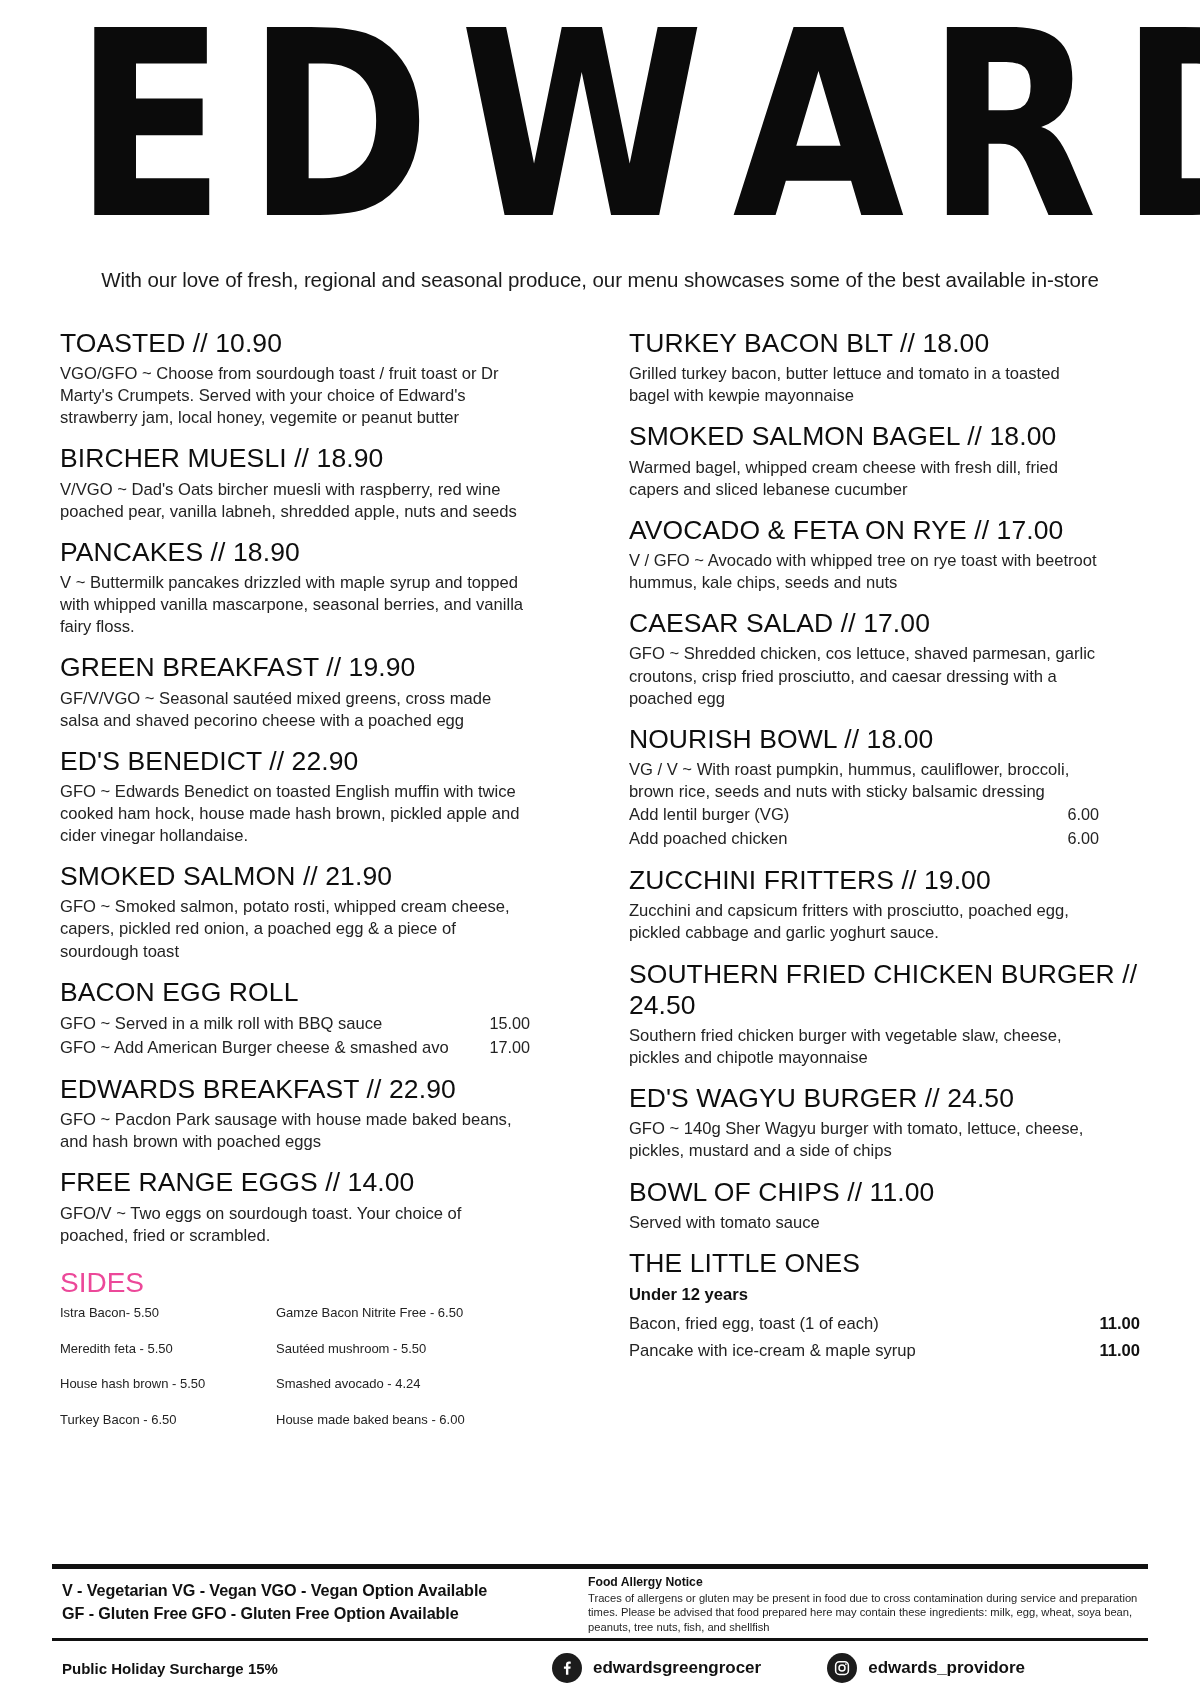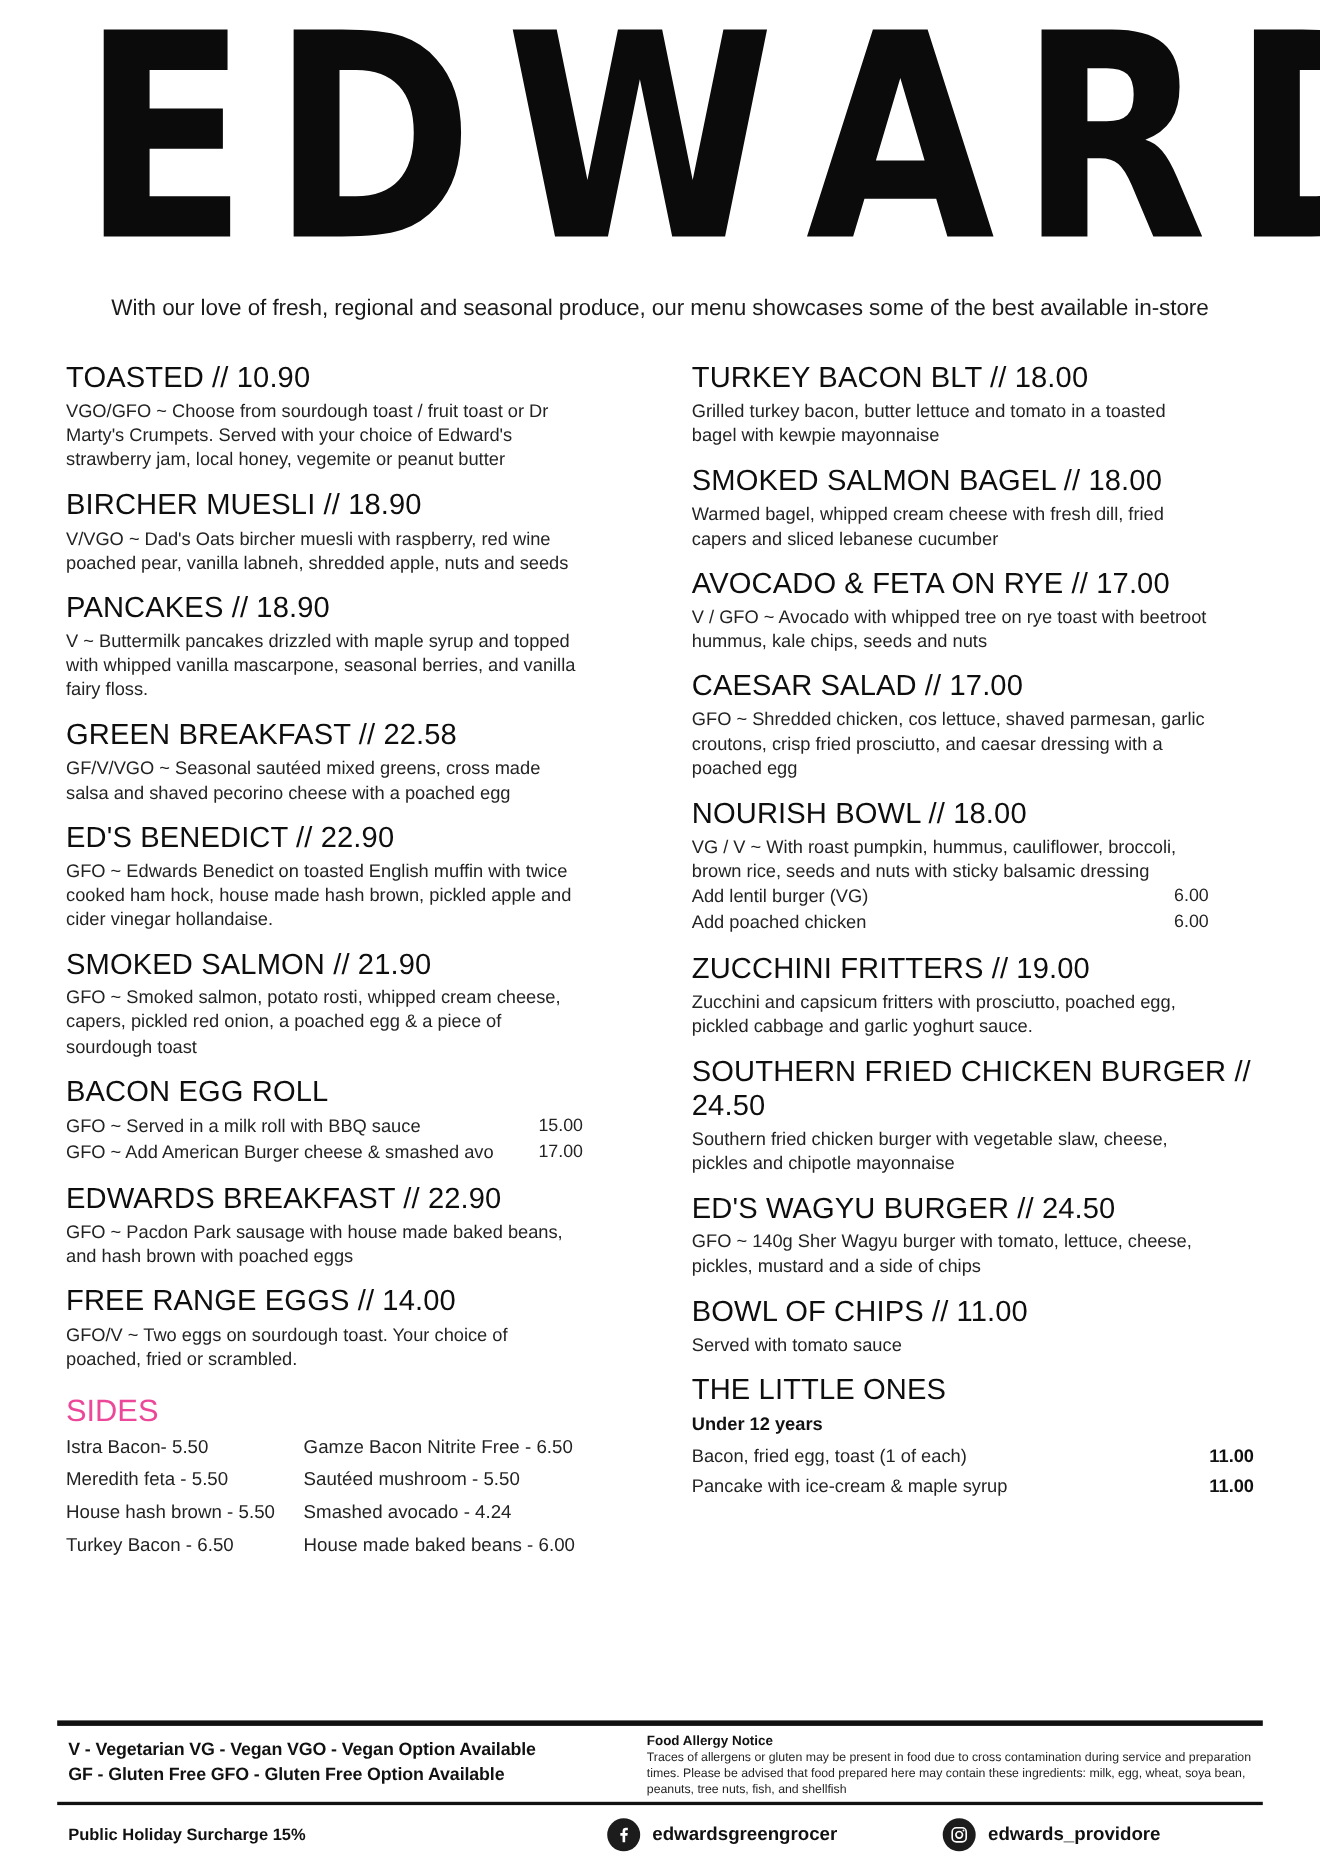--- a/index.html
+++ b/index.html
@@ -87,22 +87,22 @@
   
   .sides-title {
     font-size: 28px;
     margin-top: 20px;
     margin-bottom: 5px;
     color: #ec4899;
   }
   .sides-grid {
     display: grid;
     grid-template-columns: 216px 1fr;
-    row-gap: 5px;
-    font-size: 17px;
+    row-gap: 17px;
+    font-size: 13px;
     line-height: 1.45;
     color: #232323;
   }
 
   
   .sub-bold {
     font-size: 16.6px;
     font-weight: 700;
     color: #111;
     margin-top: 6px;
@@ -141,21 +141,21 @@
   .allergy-title { font-size: 12.2px; font-weight: 700; color: #111; line-height: 1.3; }
   .allergy-body { font-size: 11.2px; color: #1f1f1f; line-height: 1.28; }
 
   .social-band {
     display: flex;
     align-items: center;
     padding-top: 12px;
     font-weight: bold;
   }
   .surcharge { font-size: 15px; color: #111; width: 500px; padding-left: 10px; }
-  .socials { flex: 1; display: flex; gap: 96px; align-items: center; }
+  .socials { flex: 1; display: flex; gap: 66px; align-items: center; }
   .social { display: flex; align-items: center; gap: 11px; }
   .social-ic {
     width: 30px; height: 30px; border-radius: 50%;
     background: #1c1c1c; color: #fff;
     display: flex; align-items: center; justify-content: center;
   }
   .social-name { font-size: 17px; color: #111; }
 </style>
 </head>
 <body>
@@ -184,21 +184,21 @@
       </div>
       <div class="item">
         <div class="item-title">BIRCHER MUESLI // 18.90</div>
         <div class="item-desc">V/VGO ~ Dad's Oats bircher muesli with raspberry, red wine poached pear, vanilla labneh, shredded apple, nuts and seeds</div>
       </div>
       <div class="item">
         <div class="item-title">PANCAKES // 18.90</div>
         <div class="item-desc">V ~ Buttermilk pancakes drizzled with maple syrup and topped with whipped vanilla mascarpone, seasonal berries, and vanilla fairy floss.</div>
       </div>
       <div class="item">
-        <div class="item-title">GREEN BREAKFAST // 22.58</div>
+        <div class="item-title">GREEN BREAKFAST // 19.90</div>
         <div class="item-desc">GF/V/VGO ~ Seasonal sautéed mixed greens, cross made salsa and shaved pecorino cheese with a poached egg</div>
       </div>
       <div class="item">
         <div class="item-title">ED'S BENEDICT // 22.90</div>
         <div class="item-desc">GFO ~ Edwards Benedict on toasted English muffin with twice cooked ham hock, house made hash brown, pickled apple and cider vinegar hollandaise.</div>
       </div>
       <div class="item">
         <div class="item-title">SMOKED SALMON // 21.90</div>
         <div class="item-desc">GFO ~ Smoked salmon, potato rosti, whipped cream cheese, capers, pickled red onion, a poached egg &amp; a piece of sourdough toast</div>
       </div>

